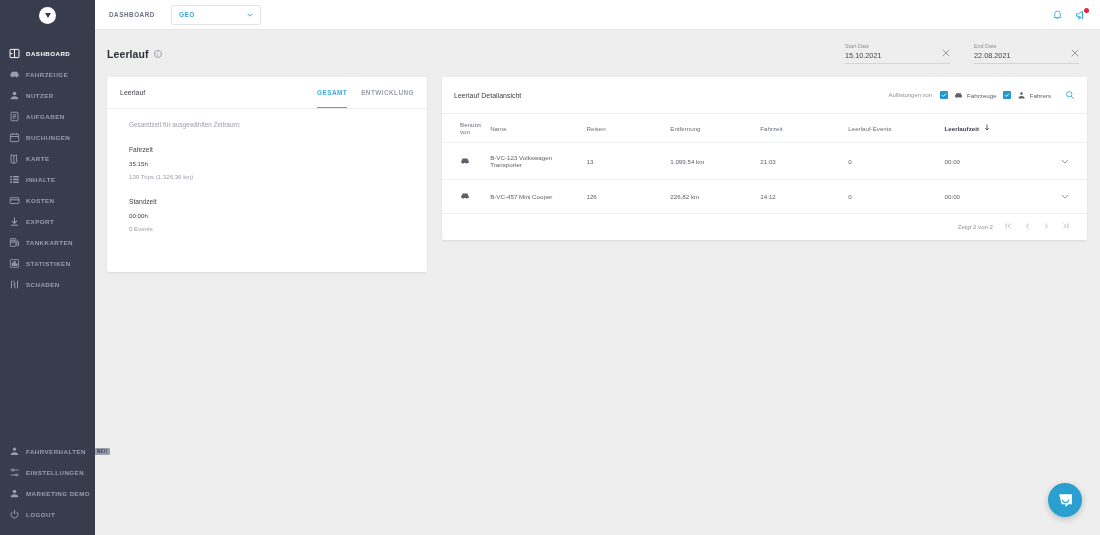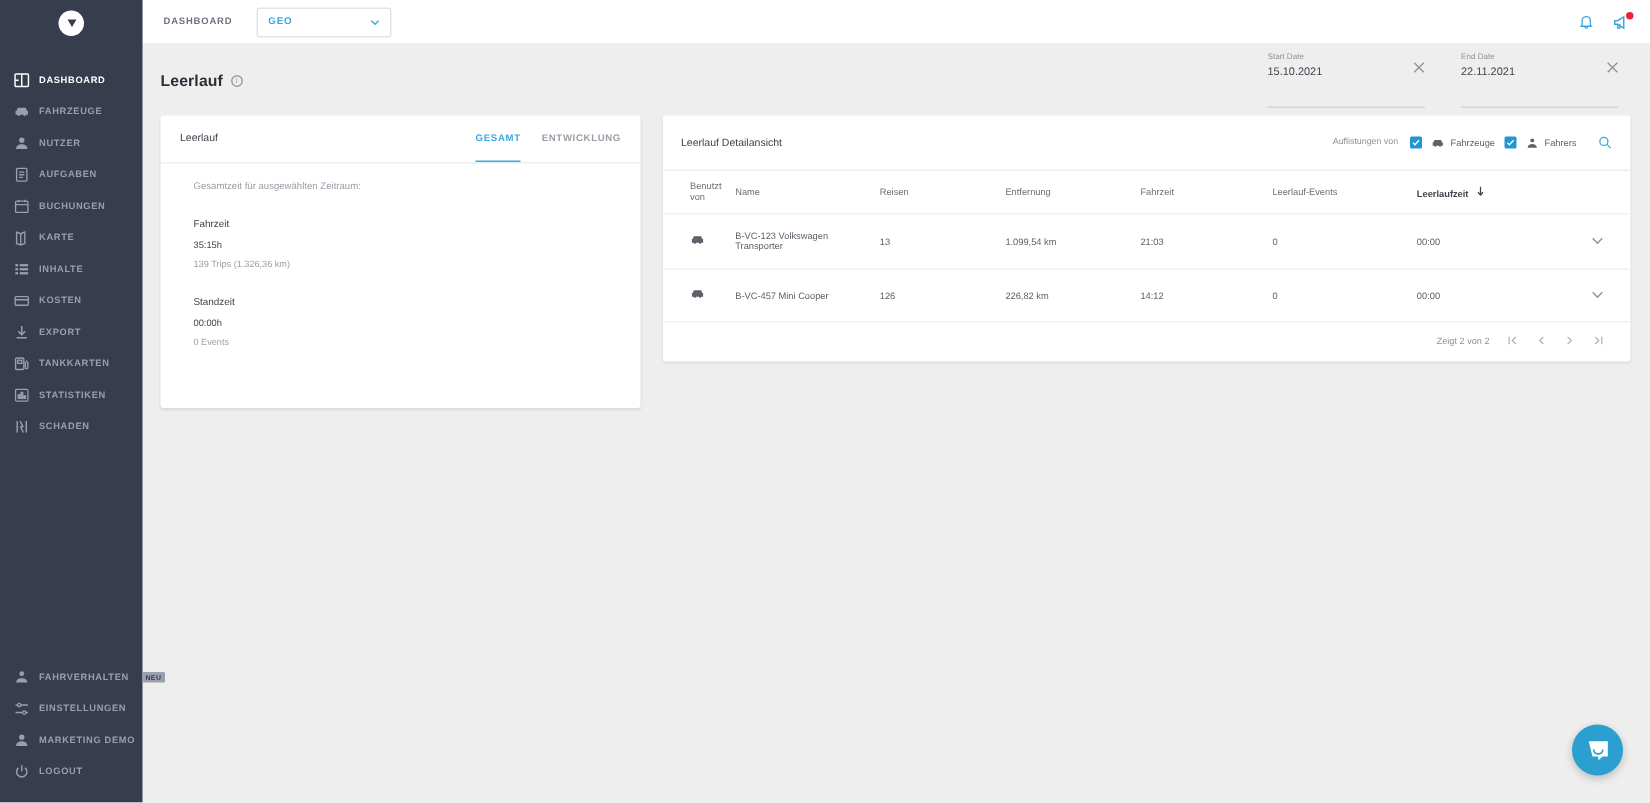--- a/index.html
+++ b/index.html
@@ -87,21 +87,21 @@
     padding: 0 28px 0 12px;
   }
   .page-title { font-size: 10.5px; color: #2c2f38; font-weight: 700; letter-spacing: .1px; }
   .info-circle {
     width: 8px; height: 8px; border-radius: 50%;
     border: 1px solid #9b9ea6; color: #9b9ea6;
     font-size: 5.5px; display: flex; align-items: center; justify-content: center;
     margin-left: 5px; font-style: italic; font-family: "Liberation Serif", serif;
   }
   .dates { margin-left: auto; display: flex; gap: 24px; }
-  .date-field { width: 105px; border-bottom: 1px solid #d3d5d9; padding-bottom: 19px; position: relative; }
+  .date-field { width: 105px; border-bottom: 1px solid #d3d5d9; padding-bottom: 3px; position: relative; }
   .date-label { font-size: 5.4px; color: #8e9198; display: block; margin-bottom: 1.5px; }
   .date-value { font-size: 7.3px; color: #42464f; display: block; }
   .date-clear {
     position: absolute; right: 0; top: 6px;
     width: 8px; height: 8px; cursor: pointer;
   }
 
   
   .content { display: flex; gap: 15px; padding: 0 20px 0 12px; align-items: flex-start; }
   .card { background: #fff; border-radius: 2px; box-shadow: 0 1px 2px rgba(0,0,0,.09); }
@@ -395,21 +395,21 @@
         <div class="date-field">
           <span class="date-label">Start Date</span>
           <span class="date-value">15.10.2021</span>
           <svg class="date-clear" viewBox="0 0 10 10" stroke="#8e9198" stroke-width="1.1">
               <line x1="1" y1="1" x2="9" y2="9"></line>
               <line x1="9" y1="1" x2="1" y2="9"></line>
             </svg>
         </div>
         <div class="date-field">
           <span class="date-label">End Date</span>
-          <span class="date-value">22.11.2021</span>
+          <span class="date-value">22.08.2021</span>
           <svg class="date-clear" viewBox="0 0 10 10" stroke="#8e9198" stroke-width="1.1">
               <line x1="1" y1="1" x2="9" y2="9"></line>
               <line x1="9" y1="1" x2="1" y2="9"></line>
             </svg>
         </div>
       </div>
     </div>
 
     <div class="content">
 

